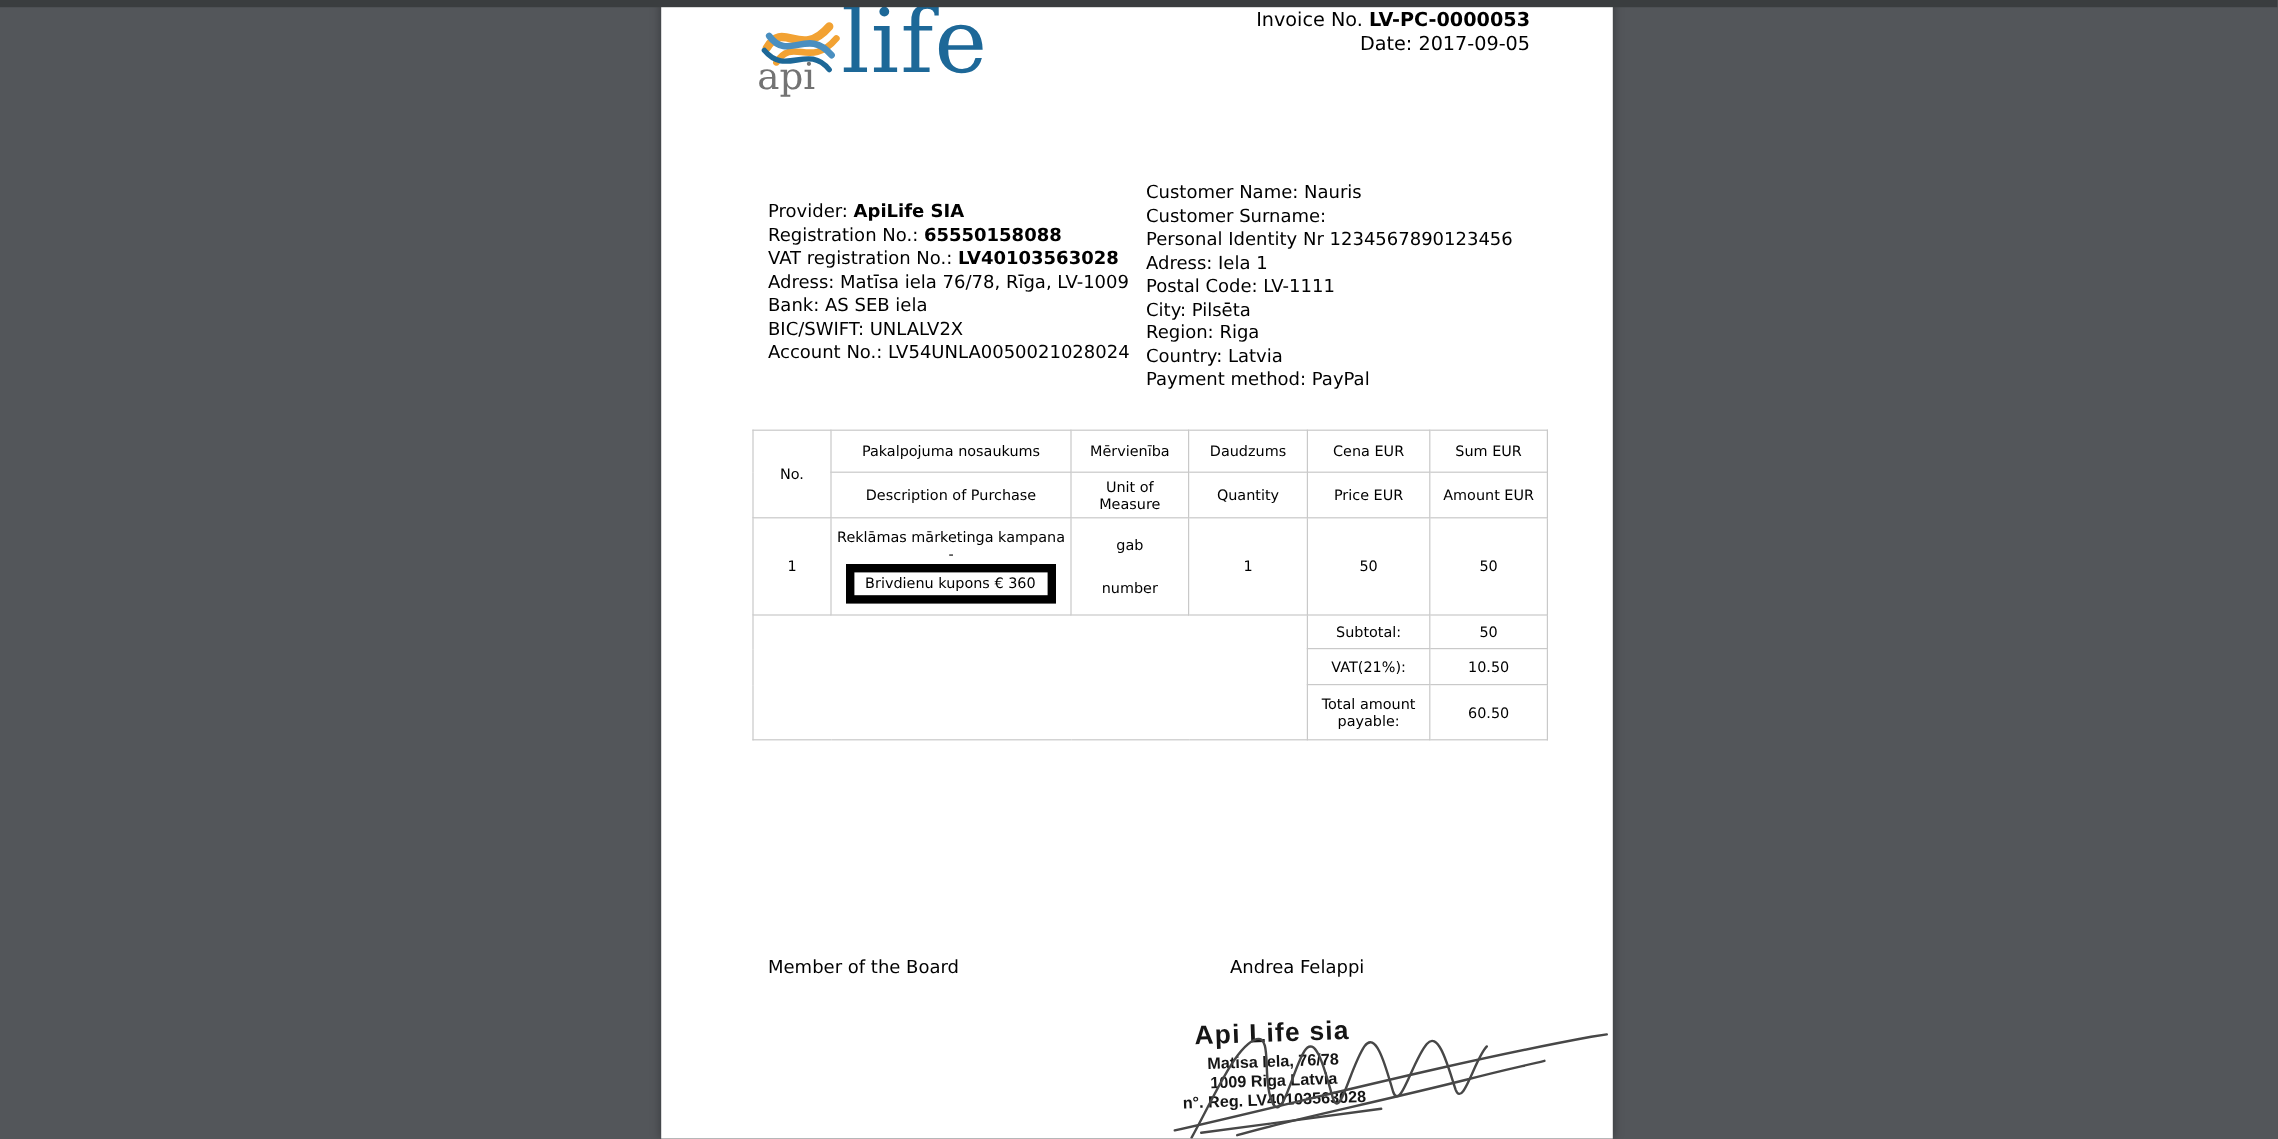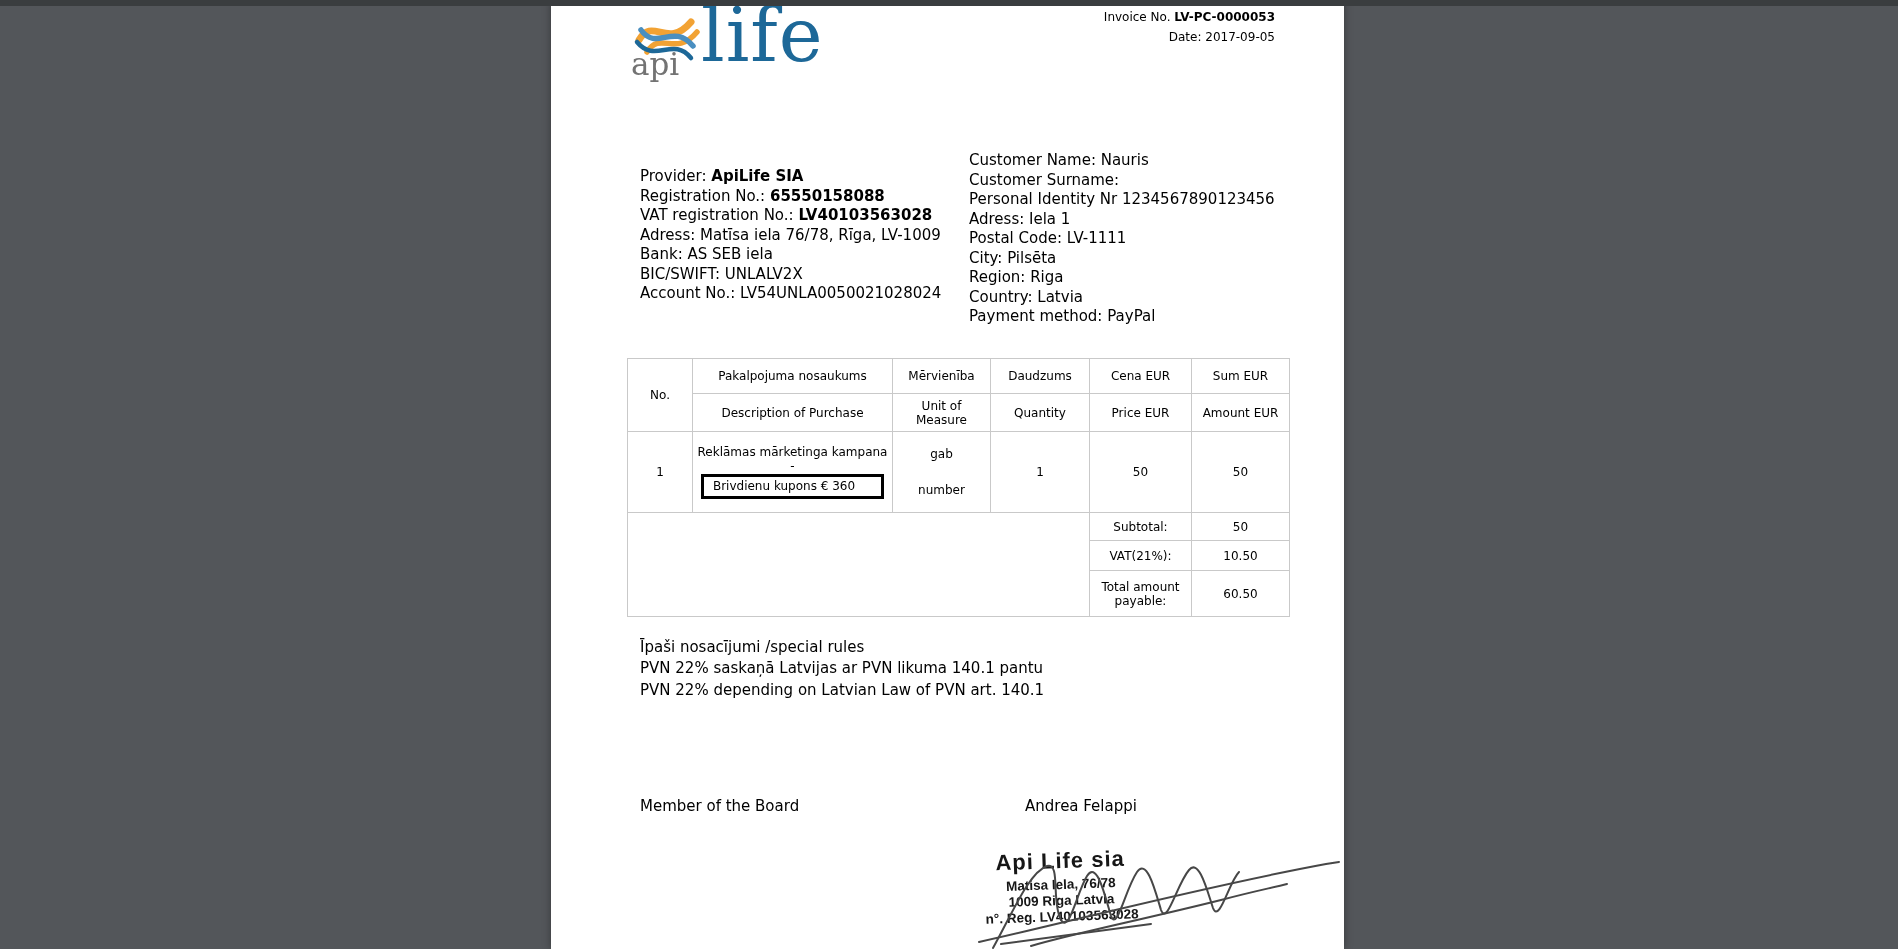--- a/index.html
+++ b/index.html
@@ -13,39 +13,39 @@
 
   
   .logo { position:absolute; left:80px; top:6px; width:280px; height:86px; }
   .logo-swoosh { position:absolute; left:2px; top:4px; }
   .logo-api { position:absolute; left:0px; top:40px; font-family:"DejaVu Serif", serif;
               font-size:31px; color:#737373; letter-spacing:0px; }
   .logo-life { position:absolute; left:70px; top:-14px; font-family:"DejaVu Serif", serif;
                font-size:74px; color:#1d6898; letter-spacing:1px; }
 
   
-  .inv-head { position:absolute; right:69px; top:7px; text-align:right; font-size:12px; line-height:20px; }
+  .inv-head { position:absolute; right:69px; top:7px; text-align:right; font-size:16px; line-height:20px; }
   .inv-head b { font-weight:bold; }
 
   
   .party { position:absolute; top:151px; font-size:15px; line-height:19.5px; }
   .provider { left:89px; width:330px;margin-top:16px; }
-  .customer { left:418px; width:330px; }
+  .customer { left:404px; width:330px; }
 
   
   table.inv { position:absolute; left:76px; top:358px; border-collapse:collapse; table-layout:fixed;
               font-size:12px; }
   table.inv td { border:1px solid #c9c9c9; text-align:center; vertical-align:middle; padding:2px 4px; }
   tr.hr1 td { height:35px; }
   tr.hr2 td { height:38px; }
   tr.datarow td { height:81px; }
   td.desccell { vertical-align:top; padding-top:8px; }
   td.unitcell { vertical-align:top; padding-top:14px; }
   .unit-en { margin-top:22px; }
-  .redbox { display:inline-block; border:3px solid #000000; padding:2px 26px 3px 9px; margin-top:1px; }
+  .redbox { display:inline-block; border:7px solid #000000; padding:2px 10px 3px 9px; margin-top:1px; }
   tr.totrow1 td { height:28px; }
   tr.totrow2 td { height:30px; }
   tr.totrow3 td { height:46px; }
   td.emptycell { border:1px solid #c9c9c9; }
   td.totlabel { text-align:right; padding-right:7px; }
   td.totval { text-align:center; }
 
   
   .rules { position:absolute; left:89px; top:637px; font-size:15px; line-height:21.4px; }
   .words { position:absolute; left:89px; top:722px; font-size:15px; line-height:21.4px; }
@@ -154,25 +154,20 @@
       <td class="totlabel">VAT(21%):</td>
       <td class="totval">10.50</td>
     </tr>
     <tr class="totrow3">
       <td class="totlabel">Total amount payable:</td>
       <td class="totval">60.50</td>
     </tr>
   </tbody>
     </table>
 
-  <div class="rules">
-    <div>Īpaši nosacījumi /special rules</div>
-    <div>PVN 22% saskaņā Latvijas ar PVN likuma 140.1 pantu</div>
-    <div>PVN 22% depending on Latvian Law of PVN art. 140.1</div>
-  </div>
 
 
   <div class="sig-left">Member of the Board</div>
   <div class="sig-right">Andrea Felappi</div>
 
   <div class="stamp">
     <div class="stamp-name">Api Life sia</div>
     <div class="stamp-line">Matisa Iela, 76/78</div>
     <div class="stamp-line">1009 Riga Latvia</div>
     <div class="stamp-line">n°. Reg. LV40103563028</div>

